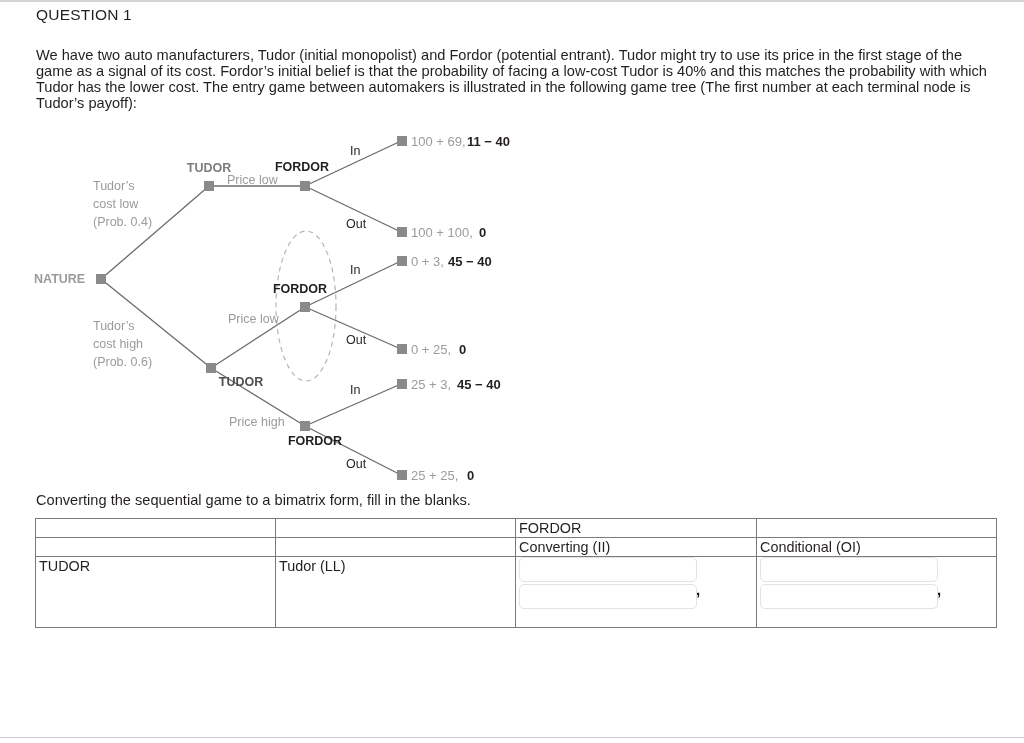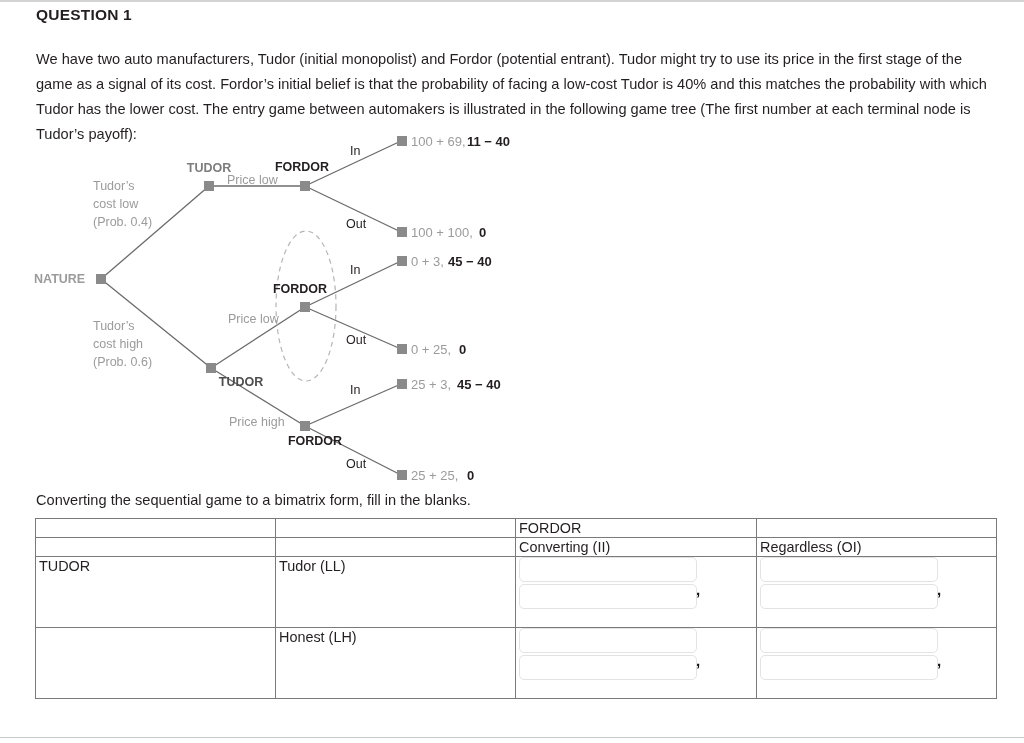--- a/index.html
+++ b/index.html
@@ -25,31 +25,31 @@
   .bottom-rule {
     position: absolute;
     left: 0; top: 737px;
     width: 1024px; height: 1px;
     background: #c9c9c9;
   }
   .q-title {
     position: absolute;
     left: 36px; top: 6px;
     font-size: 15.5px;
-    font-weight: bold;
+    font-weight: normal;
     letter-spacing: .2px;
     color: #231f20;
     text-align: center;
   }
   .intro {
     position: absolute;
     left: 36px; top: 47px;
     width: 962px;
     font-size: 14.6px;
-    line-height: 25px;
+    line-height: 16px;
     color: #231f20;
   }
   .tree-wrap {
     position: absolute;
     left: 30px; top: 128px;
     width: 570px; height: 365px;
   }
   .tree-wrap svg { display: block; }
   .convert-line {
     position: absolute;
@@ -203,21 +203,21 @@
     <tr>
       <td class="cell-head"></td>
       <td class="cell-head"></td>
       <td class="cell-head">FORDOR</td>
       <td class="cell-head"></td>
     </tr>
     <tr>
       <td class="cell-head"></td>
       <td class="cell-head"></td>
       <td class="cell-head">Converting (II)</td>
-      <td class="cell-head">Regardless (OI)</td>
+      <td class="cell-head">Conditional (OI)</td>
     </tr>
 
     <tr class="tall-row">
       <td class="lbl">TUDOR</td>
       <td class="lbl">Tudor (LL)</td>
       <td class="answer-cell">
         <div class="ans-stack">
           <div class="ans-box"></div>
           <div class="ans-box"></div>
         </div>
@@ -225,34 +225,16 @@
       </td>
       <td class="answer-cell">
         <div class="ans-stack">
           <div class="ans-box"></div>
           <div class="ans-box"></div>
         </div>
         <span class="comma">,</span>
       </td>
     </tr>
 
-    <tr class="tall-row">
-      <td class="lbl"></td>
-      <td class="lbl">Honest (LH)</td>
-      <td class="answer-cell">
-        <div class="ans-stack">
-          <div class="ans-box"></div>
-          <div class="ans-box"></div>
-        </div>
-        <span class="comma">,</span>
-      </td>
-      <td class="answer-cell">
-        <div class="ans-stack">
-          <div class="ans-box"></div>
-          <div class="ans-box"></div>
-        </div>
-        <span class="comma">,</span>
-      </td>
-    </tr>
   </tbody>
 </table>
 
 <div class="bottom-rule"></div>
 
 </body></html>

